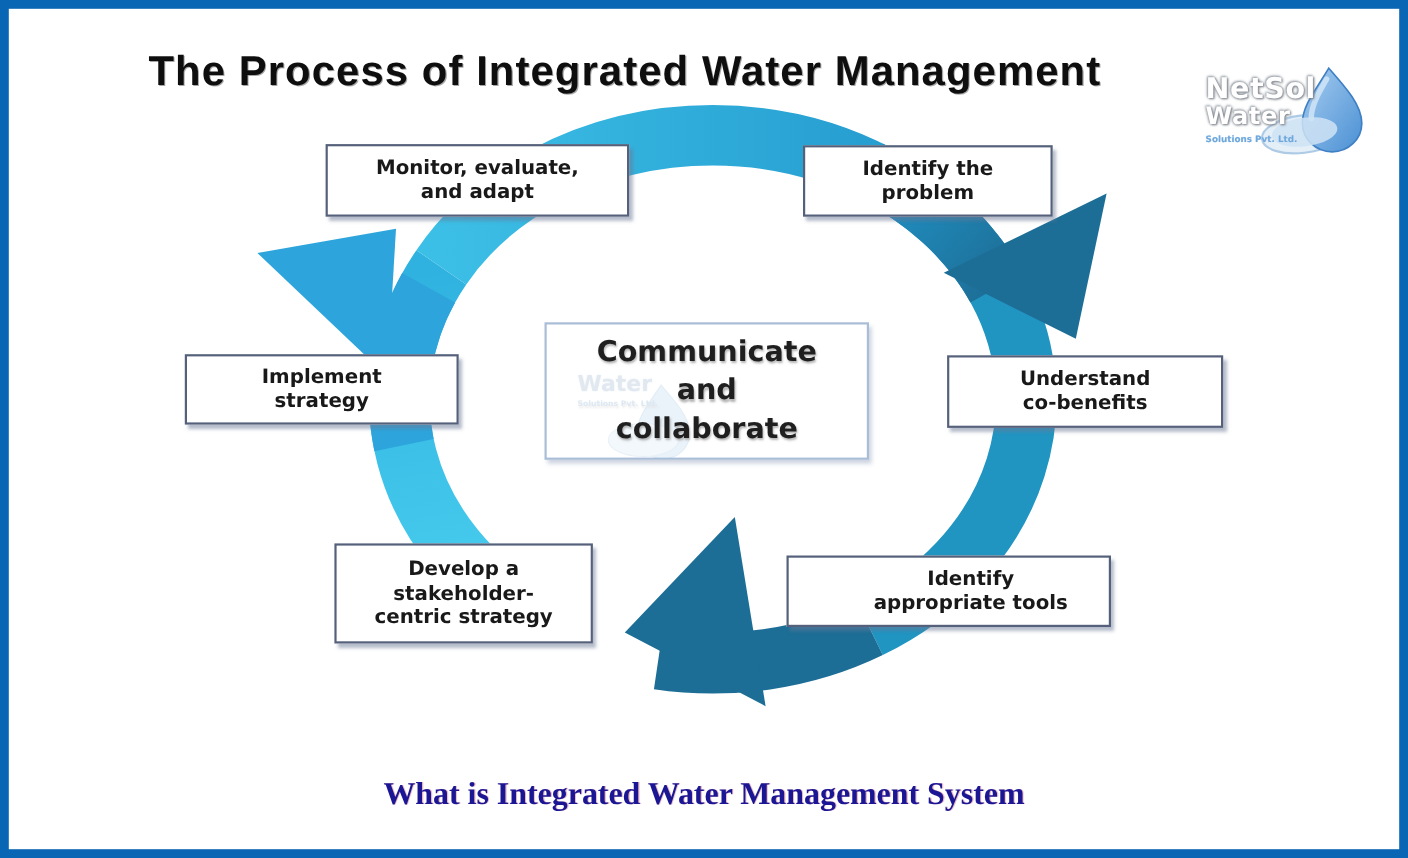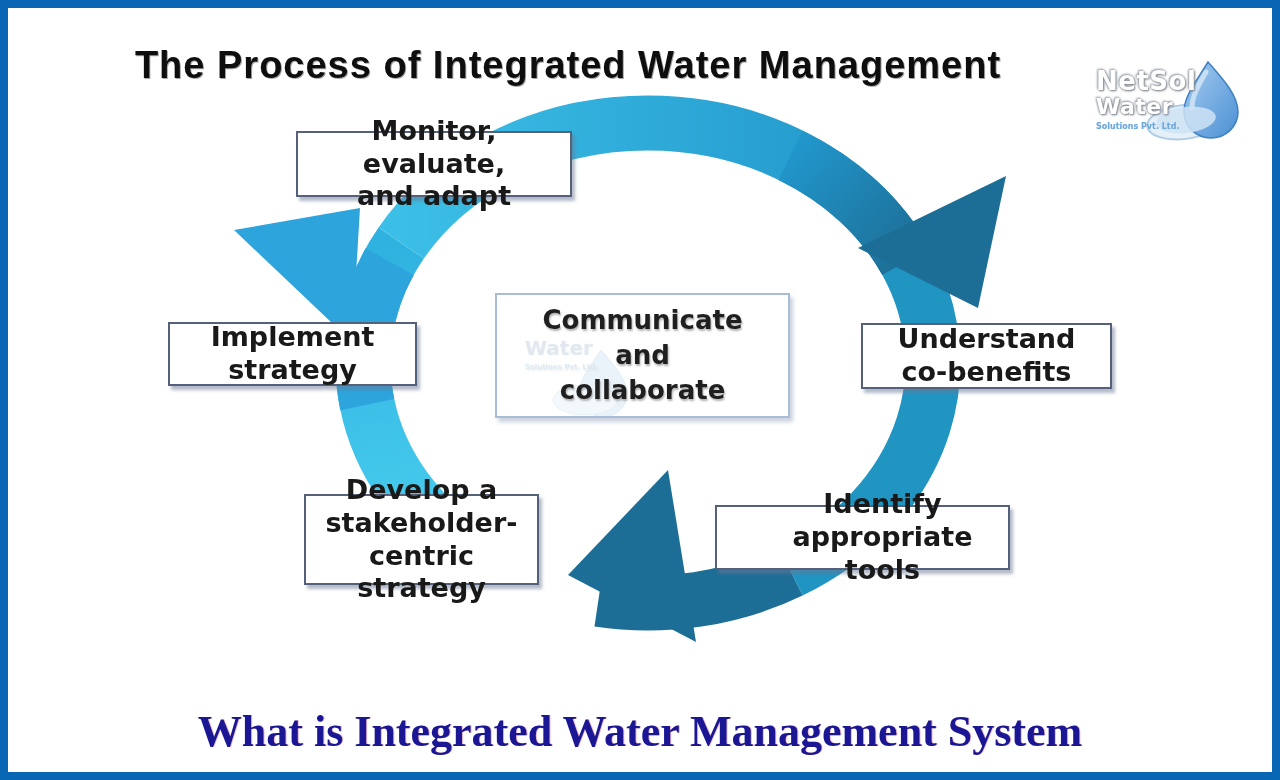--- a/index.html
+++ b/index.html
@@ -14,21 +14,21 @@
     font-size:38px;font-weight:900;letter-spacing:1px;color:#0e0e0e;
     text-shadow:1px 1px 0 rgba(0,0,0,.35);
   }
   .ring-svg{position:absolute;left:0;top:0;width:1264px;height:764px;pointer-events:none;}
   .node{
     position:absolute;background:#ffffff;
     border:2px solid #55617a;
     box-shadow:3px 4px 3px rgba(105,120,150,.5);
     display:flex;align-items:center;justify-content:center;
     text-align:center;font-weight:bold;color:#191919;
-    font-size:27px;line-height:1.22;white-space:pre-line;z-index:3;
+    font-size:18px;line-height:1.22;white-space:pre-line;z-index:3;
   }
   .node-monitor  {left:288px;top:123px;width:272px;height:62px;}
   .node-problem  {left:722px;top:124px;width:223px;height:61px;}
   .node-benefits {left:853px;top:315px;width:247px;height:62px;}
   .node-tools    {left:707px;top:497px;width:251px;height:61px;padding-left:40px;}
   .node-develop  {left:296px;top:486px;width:231px;height:87px;}
   .node-implement{left:160px;top:314px;width:245px;height:60px;}
   .node-center{
     left:487px;top:285px;width:291px;height:121px;
     border:2px solid #a9bdd6;box-shadow:3px 4px 4px rgba(140,155,185,.45);
@@ -37,21 +37,21 @@
   }
   .watermark{position:absolute;left:26px;top:18px;opacity:.30;pointer-events:none;z-index:-1;}
   .watermark .wm-word{
     position:absolute;left:2px;top:22px;font-size:20px;font-weight:bold;color:#9fb6cc;
     text-shadow:0 0 2px #c4d4e4;
   }
   .watermark .wm-tag{position:absolute;left:2px;top:50px;font-size:7px;color:#8fb4d8;}
   .caption{
     position:absolute;left:0;top:698px;width:1264px;margin:0;text-align:center;
     font-family:"Liberation Serif","DejaVu Serif",serif;
-    font-size:44px;font-weight:bold;color:var(--caption-text,#1a1694);
+    font-size:29px;font-weight:bold;color:var(--caption-text,#1a1694);
     text-shadow:1px 0 0 rgba(200,60,90,.35);
   }
   .logo{position:absolute;left:1086px;top:50px;width:150px;height:95px;z-index:4;}
   .logo-drop-svg{position:absolute;left:52px;top:2px;}
   .logo-name{
     position:absolute;left:2px;top:8px;font-size:26px;font-weight:bold;color:#ffffff;
     letter-spacing:.5px;
     text-shadow:0 0 3px #8a8f96,1px 1px 2px #7d838c,-1px -1px 2px #aeb4bc;
   }
   .logo-word{
@@ -105,20 +105,22 @@
     <path class="arc arc-trshaft" d="M 782.5 147.2 A 285 240 0 0 1 898.3 253.6"></path>
     <path class="arc arc-tlshaft" d="M 359.3 396.7 A 285 240 0 0 1 381.7 253.6"></path>
 
     <polygon class="head-blue" points="352,200 344,334 226,222"></polygon>
     <polygon class="head-dark" points="970,300 998,168 850,240"></polygon>
     <polygon class="head-dark" points="560,567 688,634 660,462"></polygon>
   </svg>
 
   <div class="node node-monitor">Monitor, evaluate,
 and adapt</div>
+  <div class="node node-problem">Identify the
+problem</div>
   <div class="node node-benefits">Understand
 co-benefits</div>
   <div class="node node-tools">Identify
 appropriate tools</div>
   <div class="node node-develop">Develop a
 stakeholder-
 centric strategy</div>
   <div class="node node-implement">Implement
 strategy</div>
 

